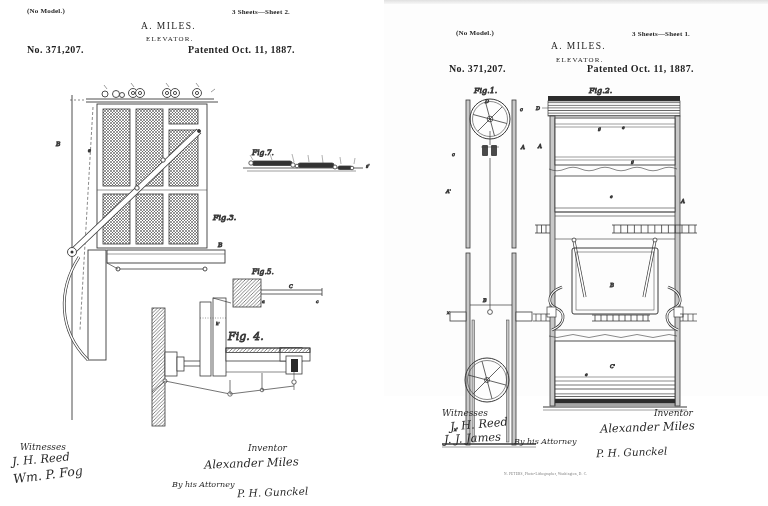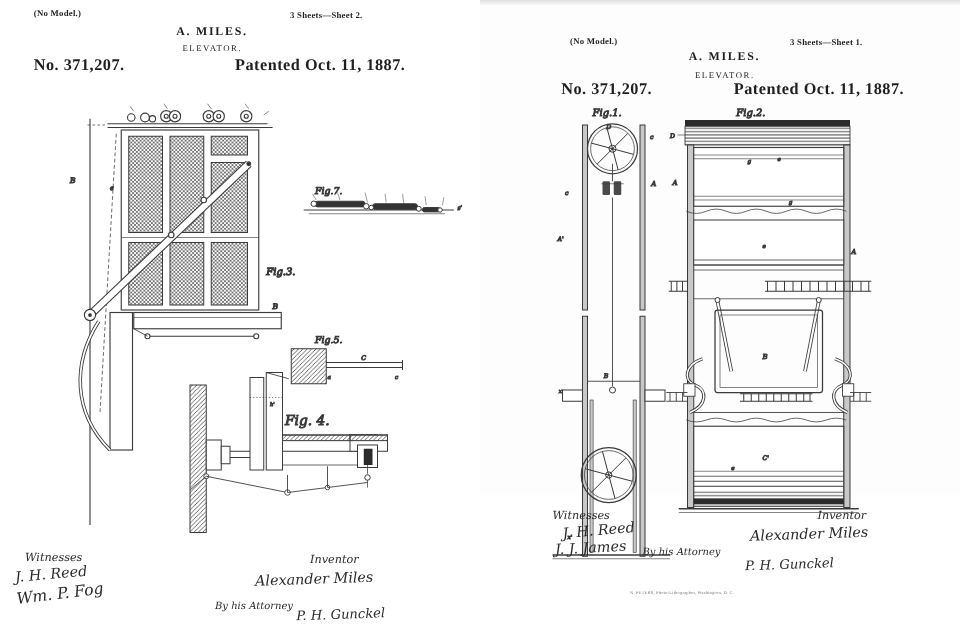--- a/index.html
+++ b/index.html
@@ -5,23 +5,23 @@
   html,body{margin:0;padding:0}
   body{width:768px;height:506px;background:#fff;position:relative;overflow:hidden;
        font-family:"Liberation Serif",serif;color:#1f1f1f}
   .sheet{position:absolute;top:0;width:384px;height:396px}
   #sheet-left{left:0;background:#fff}
   #sheet-right{left:384px;background:#fdfdfd}
   .scan-edge{position:absolute;left:0;top:0;width:384px;height:4px;
              background:linear-gradient(#e0e0e0,#f7f7f7)}
   .t{position:absolute;white-space:nowrap;line-height:1}
   .hdr-small{font-size:7px;font-weight:bold;letter-spacing:.2px}
-  .hdr-name{font-size:9.5px;font-weight:bold;letter-spacing:1.4px}
+  .hdr-name{font-size:9.5px;font-weight:normal;letter-spacing:1.4px}
   .hdr-title{font-size:7px;font-weight:normal;letter-spacing:1.2px}
-  .hdr-num{font-size:13px;font-weight:bold;letter-spacing:.4px}
+  .hdr-num{font-size:10px;font-weight:bold;letter-spacing:.4px}
   .sig{font-style:italic;font-family:"DejaVu Serif",serif;color:#2a2a2a}
   .sig-head{font-size:9px}
   .sig-name{font-size:11.5px}
   .sig-small{font-size:8px}
   .printer{font-size:3.5px;color:#777;letter-spacing:.2px}
   svg.drawing{position:absolute;left:0;top:0}
   svg text{font-family:"DejaVu Serif",serif;font-style:italic;fill:#333}
 </style>
 </head>
 <body>

